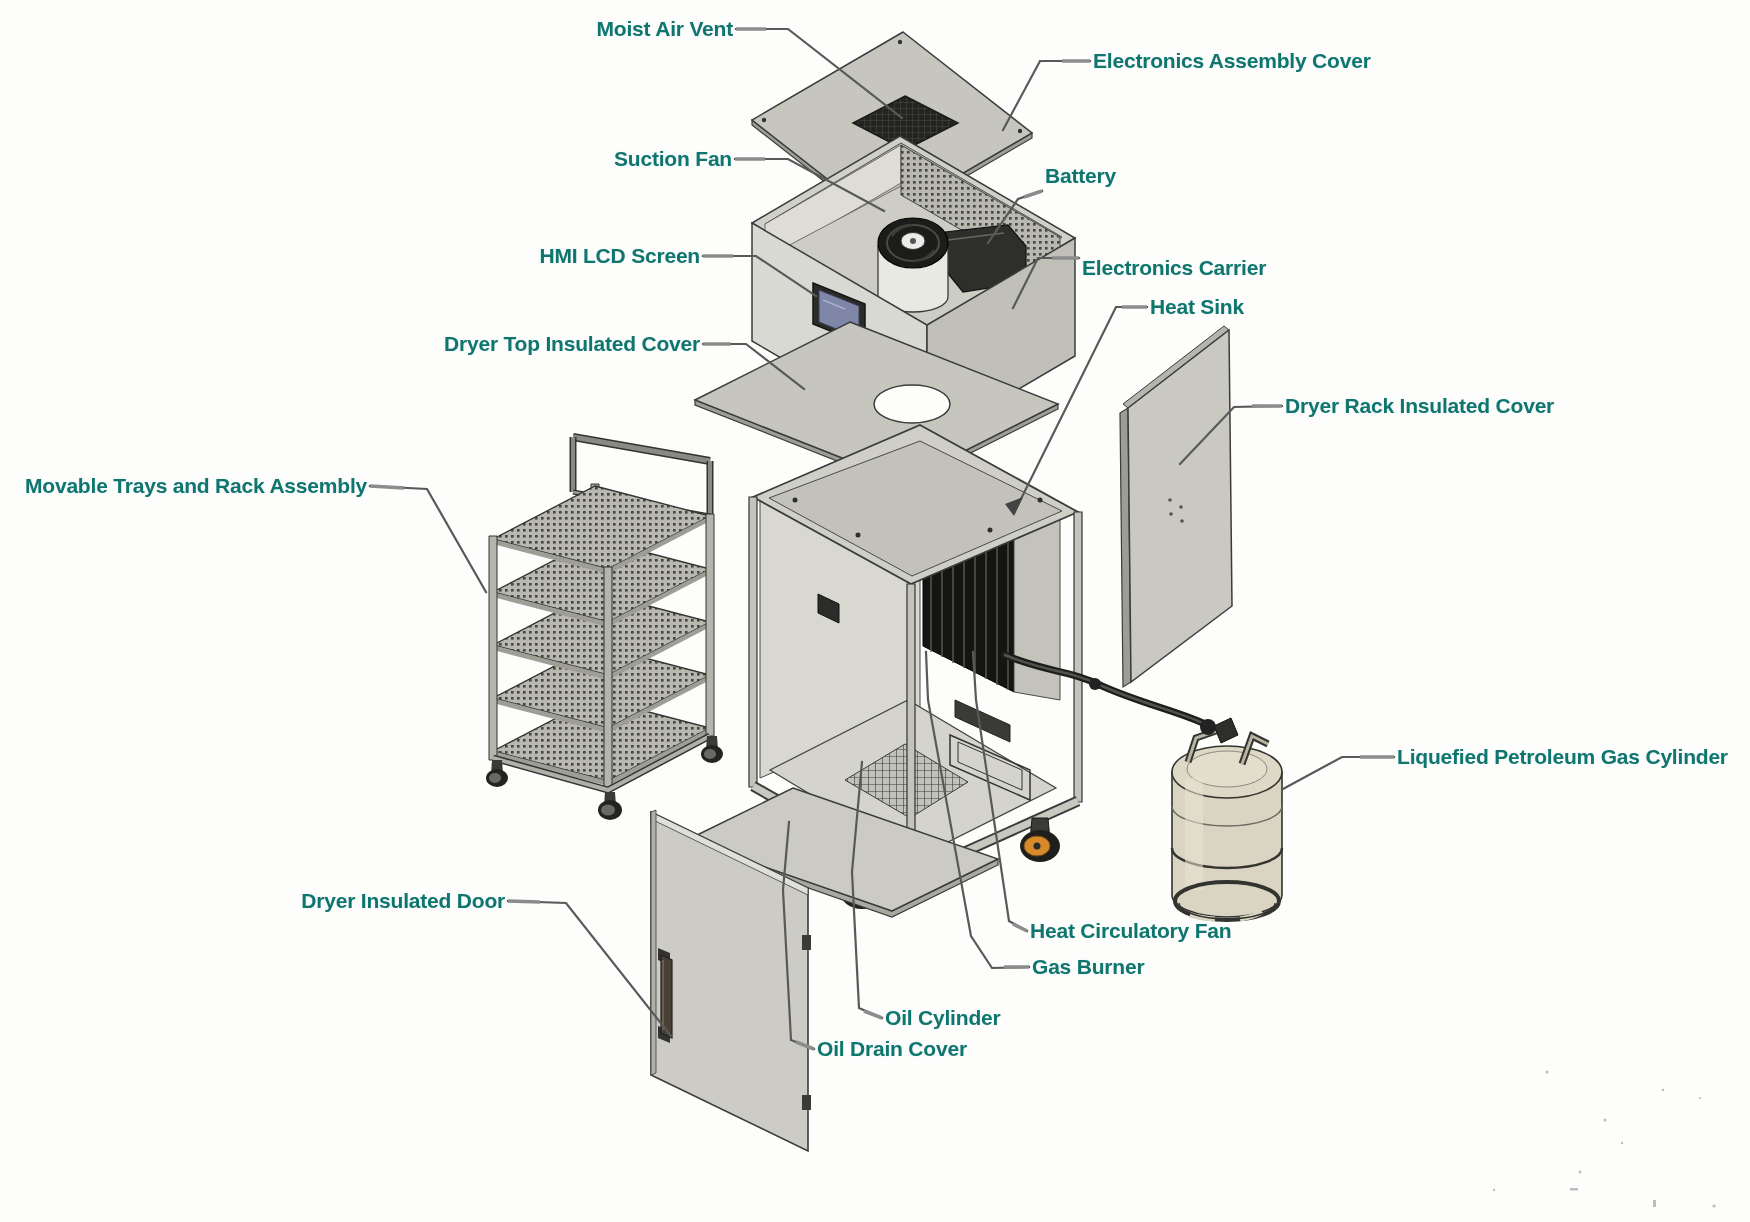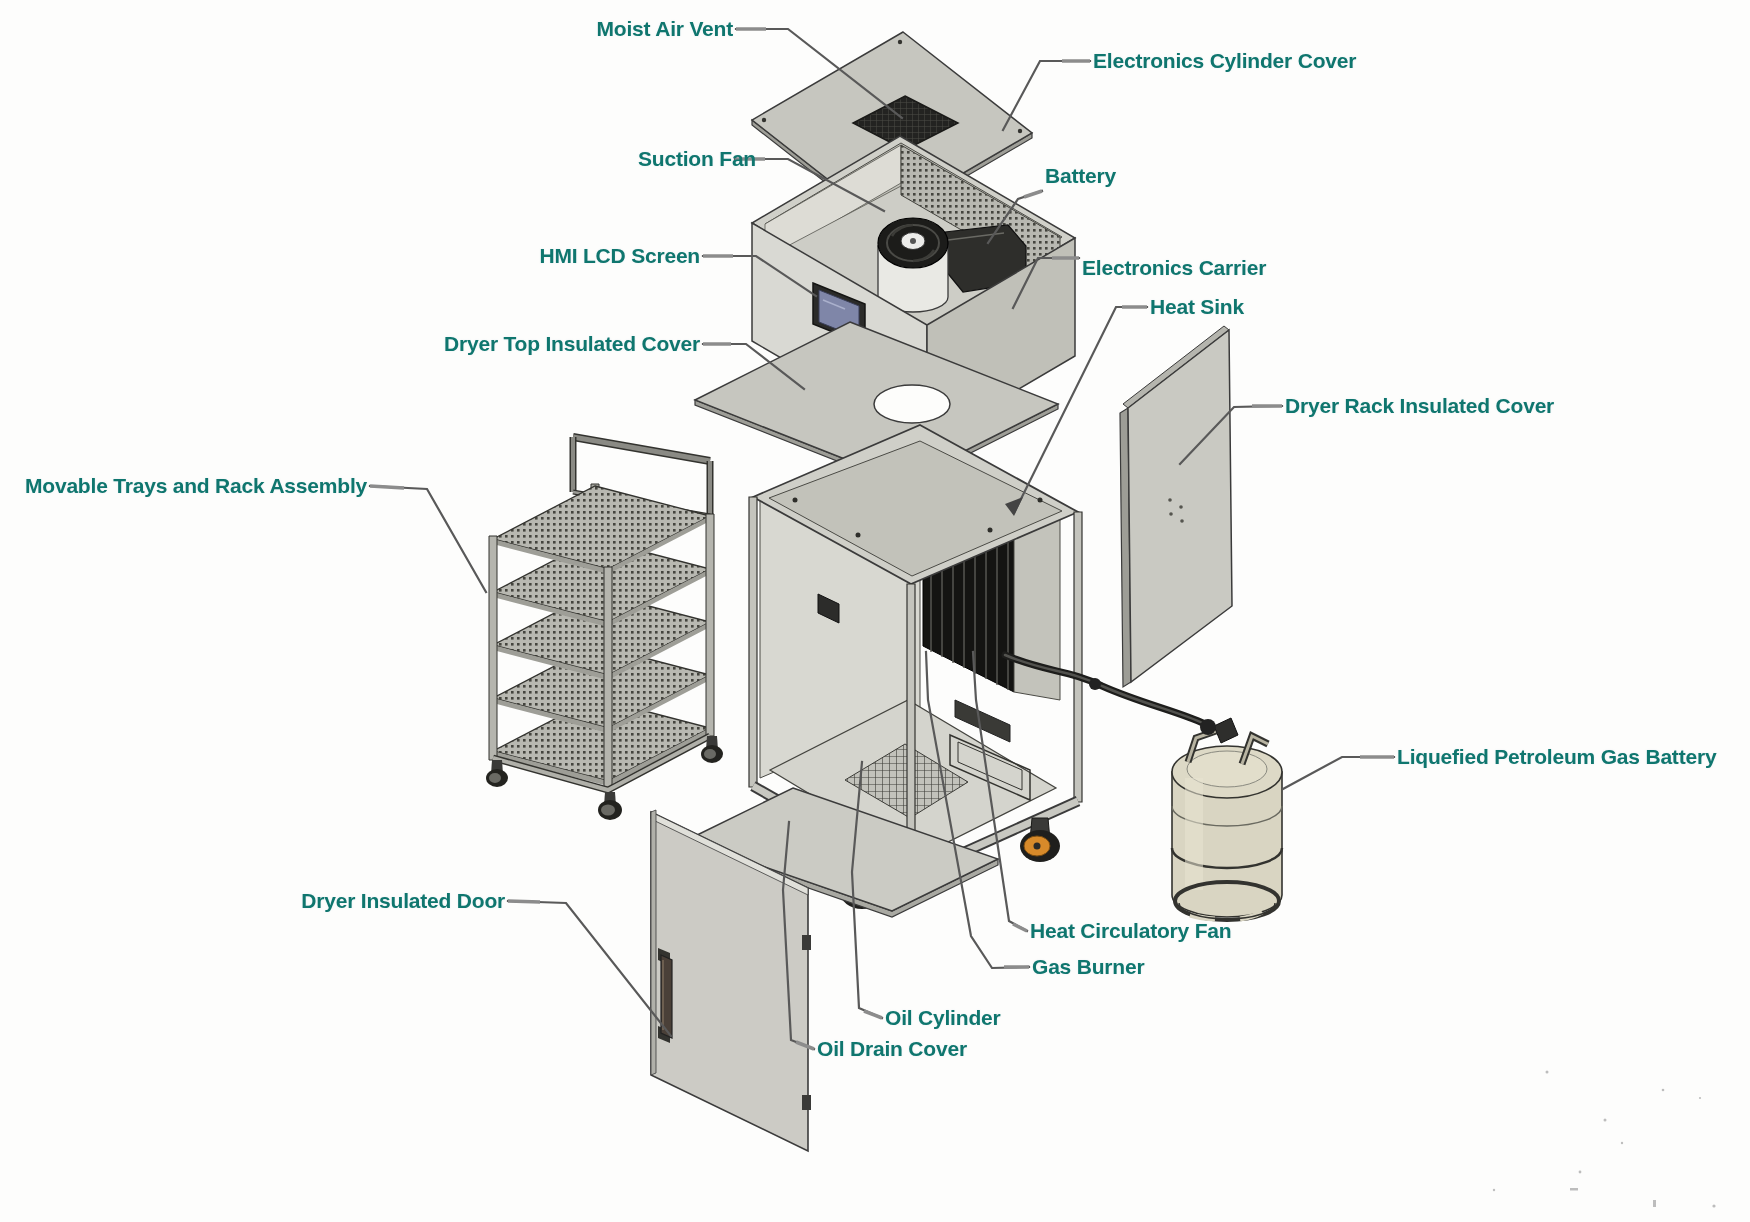--- a/index.html
+++ b/index.html
@@ -323,29 +323,29 @@
     <rect x="1570" y="1188" width="8" height="2.5"></rect>
         <circle cx="1580" cy="1172" r="1.4"></circle>
     <rect x="1653" y="1200" width="3" height="7"></rect>
         <circle cx="1714" cy="1206" r="1.6"></circle>
     <circle cx="1494" cy="1190" r="1.2"></circle>
         <circle cx="1700" cy="1098" r="1.1"></circle>
   </g>
 </svg>
 
 <div class="lbl r" style="left:733px;top:17px">Moist Air Vent</div>
-<div class="lbl" style="left:1093px;top:49px">Electronics Cylinder Cover</div>
-<div class="lbl r" style="left:756px;top:147px">Suction Fan</div>
+<div class="lbl" style="left:1093px;top:49px">Electronics Assembly Cover</div>
+<div class="lbl r" style="left:732px;top:147px">Suction Fan</div>
 <div class="lbl" style="left:1045px;top:164px">Battery</div>
 <div class="lbl r" style="left:700px;top:244px">HMI LCD Screen</div>
 <div class="lbl" style="left:1082px;top:256px">Electronics Carrier</div>
 <div class="lbl" style="left:1150px;top:295px">Heat Sink</div>
 <div class="lbl r" style="left:700px;top:332px">Dryer Top Insulated Cover</div>
 <div class="lbl r" style="left:367px;top:474px">Movable Trays and Rack Assembly</div>
 <div class="lbl" style="left:1285px;top:394px">Dryer Rack Insulated Cover</div>
-<div class="lbl" style="left:1397px;top:745px">Liquefied Petroleum Gas Battery</div>
+<div class="lbl" style="left:1397px;top:745px">Liquefied Petroleum Gas Cylinder</div>
 <div class="lbl r" style="left:505px;top:889px">Dryer Insulated Door</div>
 <div class="lbl" style="left:1030px;top:919px">Heat Circulatory Fan</div>
 <div class="lbl" style="left:1032px;top:955px">Gas Burner</div>
 <div class="lbl" style="left:885px;top:1006px">Oil Cylinder</div>
 <div class="lbl" style="left:817px;top:1037px">Oil Drain Cover</div>
 
 </div>
 
 </body></html>

